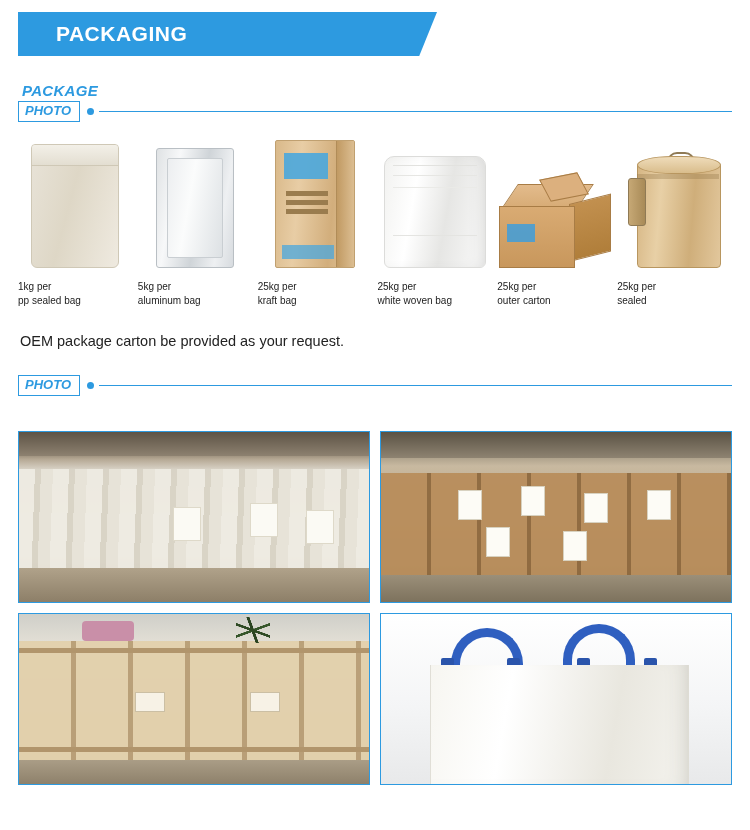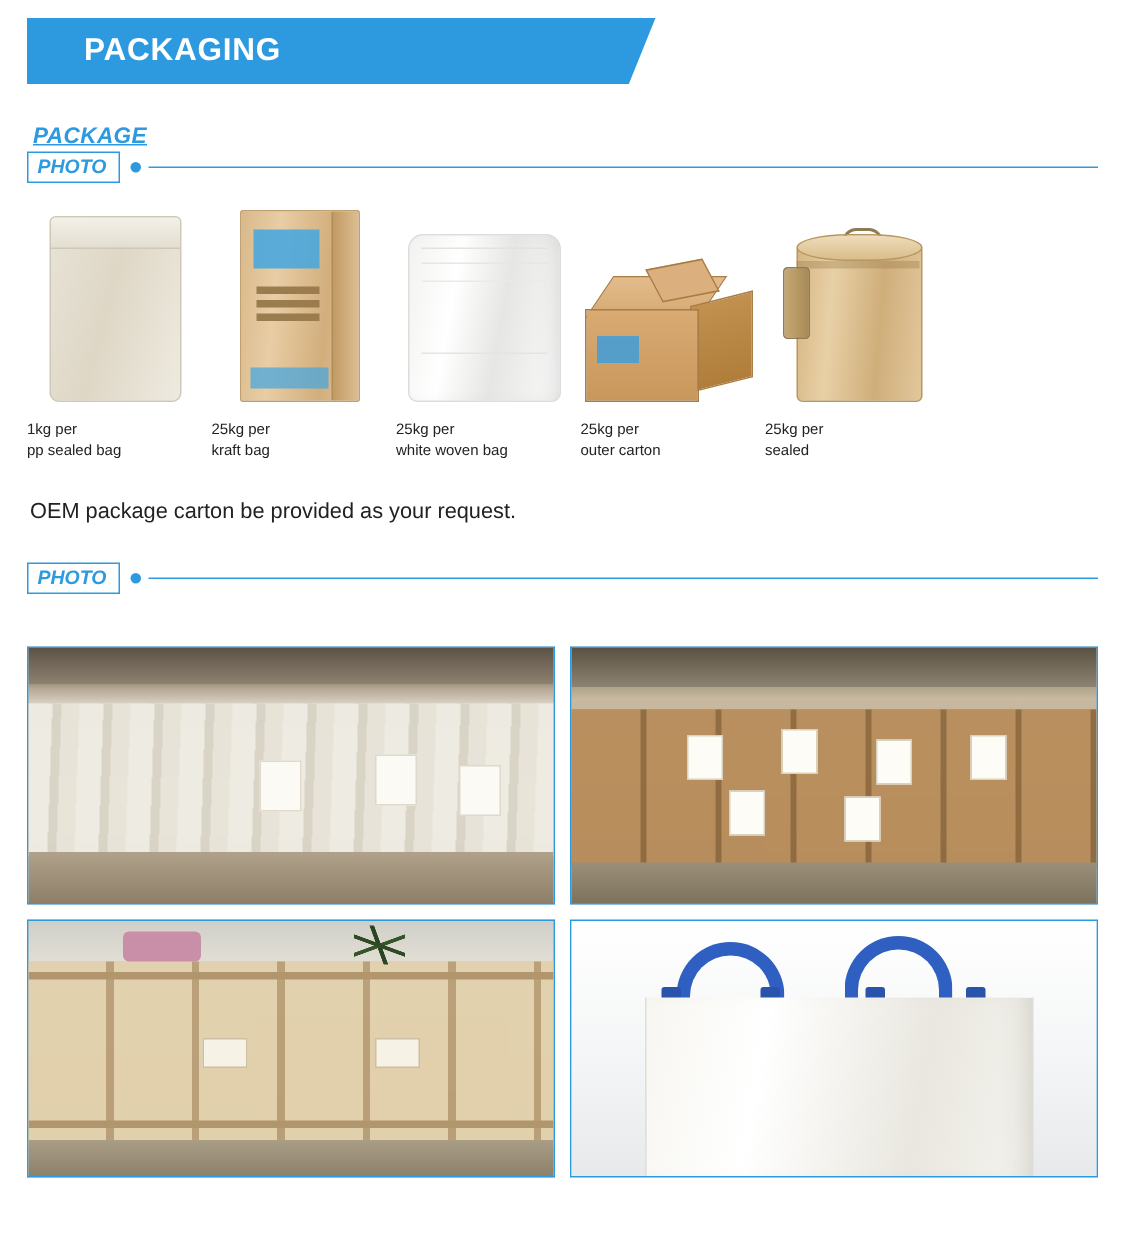--- a/index.html
+++ b/index.html
@@ -66,21 +66,20 @@
     position: relative;
     height: 42px;
   }
   .sec-line1 {
     color: #2d9ae0;
     font-size: 15px;
     font-weight: bold;
     font-style: italic;
     letter-spacing: 0.3px;
     margin-left: 4px;
-    text-decoration: underline;
   }
   .sec-row2 {
     display: flex;
     align-items: center;
     margin-top: 2px;
   }
   .sec-box {
     border: 1px solid #2d9ae0;
     color: #2d9ae0;
     font-size: 13px;
@@ -471,20 +470,29 @@
         <div class="bag-top-seal"></div>
         <div class="pellets"></div>
       </div>
     </div>
     <div class="pkg-cap">
       <div>1kg per</div>
       <div>pp sealed bag</div>
     </div>
   </div>
 
+  <div class="pkg-item">
+    <div class="pkg-img">
+      <div class="bag-alu"></div>
+    </div>
+    <div class="pkg-cap">
+      <div>5kg per</div>
+      <div>aluminum bag</div>
+    </div>
+  </div>
 
   <div class="pkg-item">
     <div class="pkg-img">
       <div class="bag-kraft">
         <div class="kraft-side"></div>
         <div class="kraft-label"></div>
         <div class="kraft-text"></div>
         <div class="kraft-bottom"></div>
       </div>
     </div>

